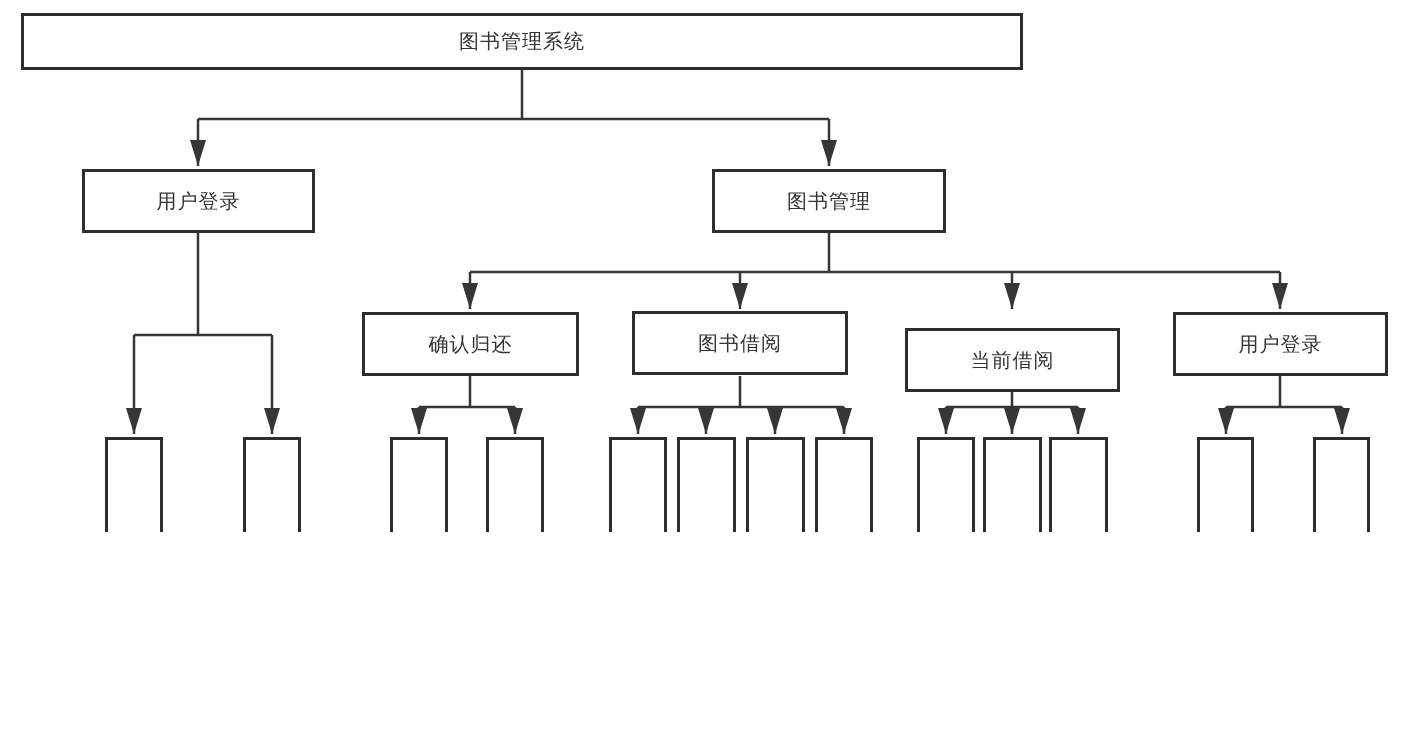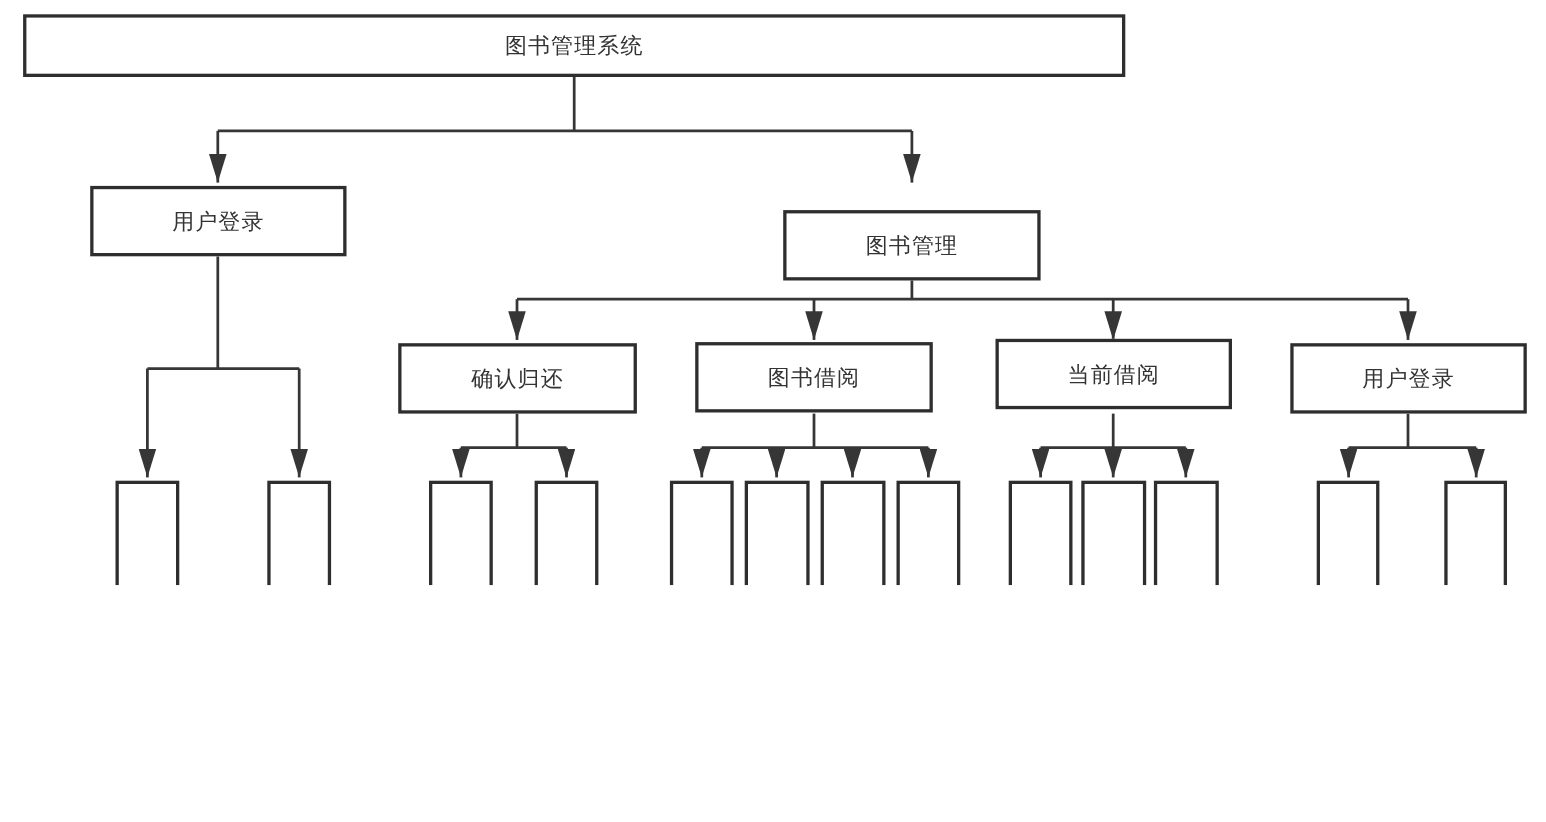--- a/index.html
+++ b/index.html
@@ -72,25 +72,25 @@
 
     <line x1="1280" y1="376" x2="1280" y2="407"></line>
     <line x1="1226" y1="407" x2="1342" y2="407"></line>
     <line x1="1226" y1="407" x2="1226" y2="434" marker-end="url(#arr)"></line>
     <line x1="1342" y1="407" x2="1342" y2="434" marker-end="url(#arr)"></line>
   </svg>
 
   <div class="box hbox" style="left:21px;top:13px;width:1002px;height:57px;">图书管理系统</div>
 
   <div class="box hbox" style="left:82px;top:169px;width:233px;height:64px;">用户登录</div>
-  <div class="box hbox" style="left:712px;top:169px;width:234px;height:64px;margin-top:22px;">图书管理</div>
+  <div class="box hbox" style="left:712px;top:169px;width:234px;height:64px;">图书管理</div>
 
   <div class="box hbox" style="left:362px;top:312px;width:217px;height:64px;">确认归还</div>
   <div class="box hbox" style="left:632px;top:311px;width:216px;height:64px;">图书借阅</div>
-  <div class="box hbox" style="left:905px;top:308px;width:215px;height:64px;">当前借阅</div>
+  <div class="box hbox" style="left:905px;top:328px;width:215px;height:64px;">当前借阅</div>
   <div class="box hbox" style="left:1173px;top:312px;width:215px;height:64px;">用户登录</div>
 
   <div class="box vbox" style="left:105px;top:437px;width:58px;height:301px;">用户登录</div>
   <div class="box vbox" style="left:243px;top:437px;width:58px;height:301px;">注销登录</div>
 
   <div class="box vbox" style="left:390px;top:437px;width:58px;height:301px;">查询图书</div>
   <div class="box vbox" style="left:486px;top:437px;width:58px;height:301px;">借阅图书</div>
 
   <div class="box vbox" style="left:609px;top:437px;width:58px;height:301px;">查询图书</div>
   <div class="box vbox" style="left:677px;top:437px;width:59px;height:301px;">新增图书（管理员）</div>

